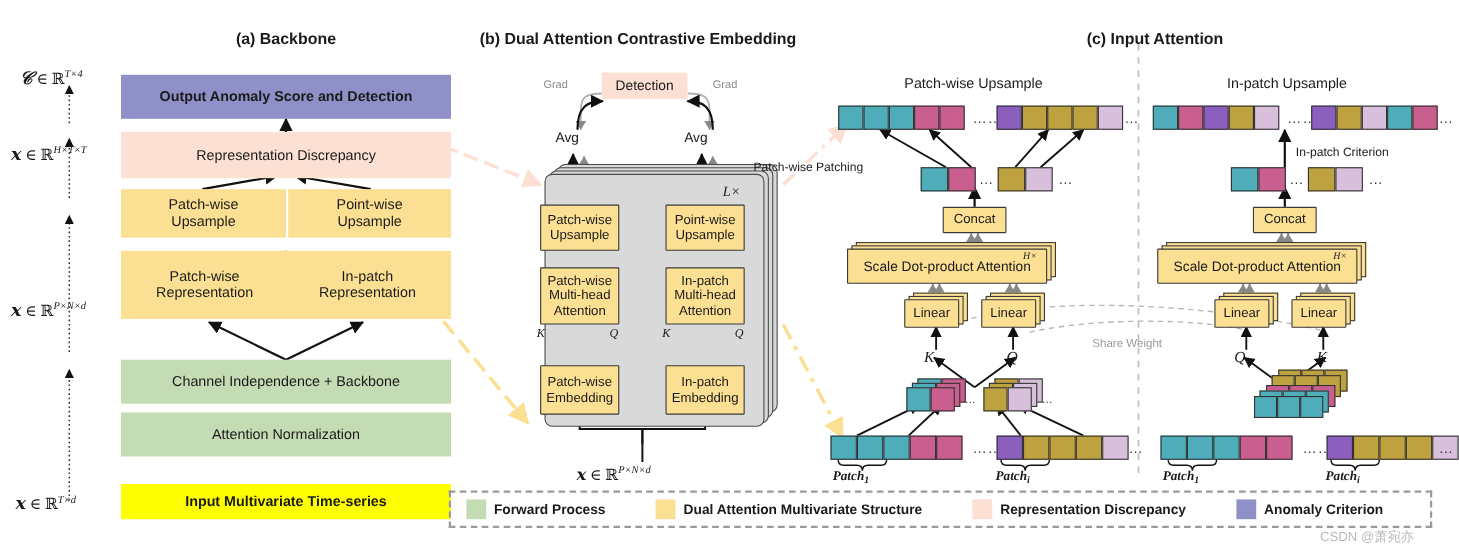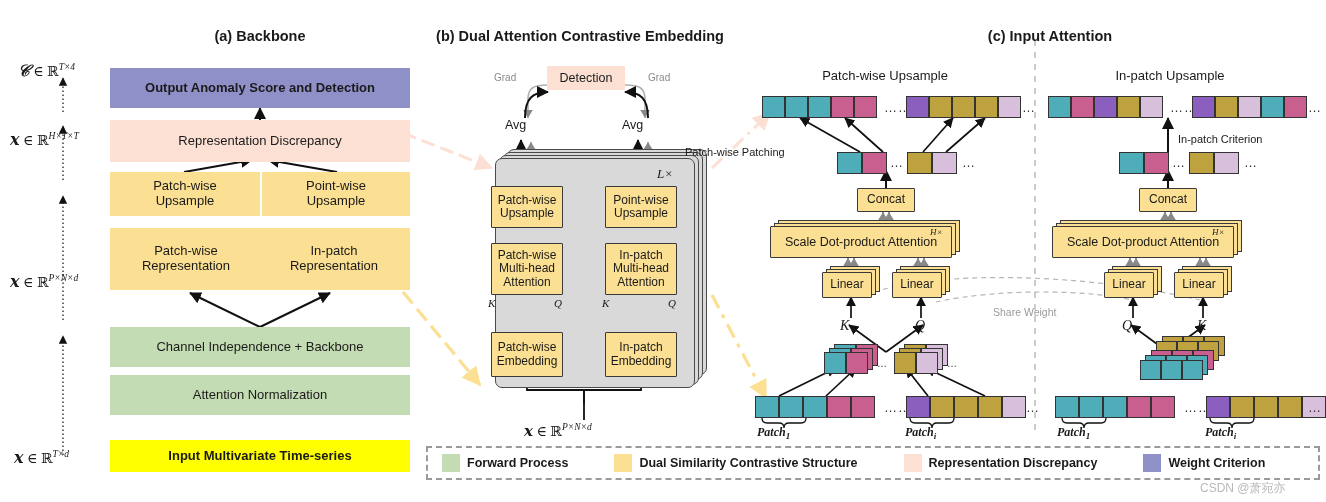--- a/index.html
+++ b/index.html
@@ -574,32 +574,32 @@
 
 <div class="abs bold-serif" style="left:1057px;top:425px;font-size:12px;">
   <span>Patch</span><sub style="font-size:9px;">1</sub>
 </div>
 <div class="abs bold-serif" style="left:1205px;top:425px;font-size:12px;">
   <span>Patch</span><sub style="font-size:9px;">i</sub>
 </div>
 
 <div class="abs tiny" style="left:993px;top:306px;font-size:10.5px;color:#9a9a9a;">Share Weight</div>
 
-<div class="abs legend-wrap" style="left:426px;top:446px;width:894px;height:34px;padding:0 14px;">
+<div class="abs legend-wrap" style="left:408px;top:446px;width:894px;height:34px;padding:0 14px;">
   <div style="display:flex;align-items:center;">
     <div class="legend-sw" style="background:#c4dcb3;"></div>
     <span class="legend-tx">Forward Process</span>
   </div>
   <div style="display:flex;align-items:center;margin-left:46px;">
     <div class="legend-sw" style="background:#fbdf92;"></div>
-    <span class="legend-tx">Dual Similarity Contrastive Structure</span>
+    <span class="legend-tx">Dual Attention Multivariate Structure</span>
   </div>
   <div style="display:flex;align-items:center;margin-left:46px;">
     <div class="legend-sw" style="background:#fbe0d3;"></div>
     <span class="legend-tx">Representation Discrepancy</span>
   </div>
   <div style="display:flex;align-items:center;margin-left:46px;">
     <div class="legend-sw" style="background:#8f90c8;"></div>
-    <span class="legend-tx">Weight Criterion</span>
+    <span class="legend-tx">Anomaly Criterion</span>
   </div>
 </div>
 
 <div class="abs watermark" style="left:1200px;top:480px;">CSDN @萧宛亦</div>
 
 </body></html>

